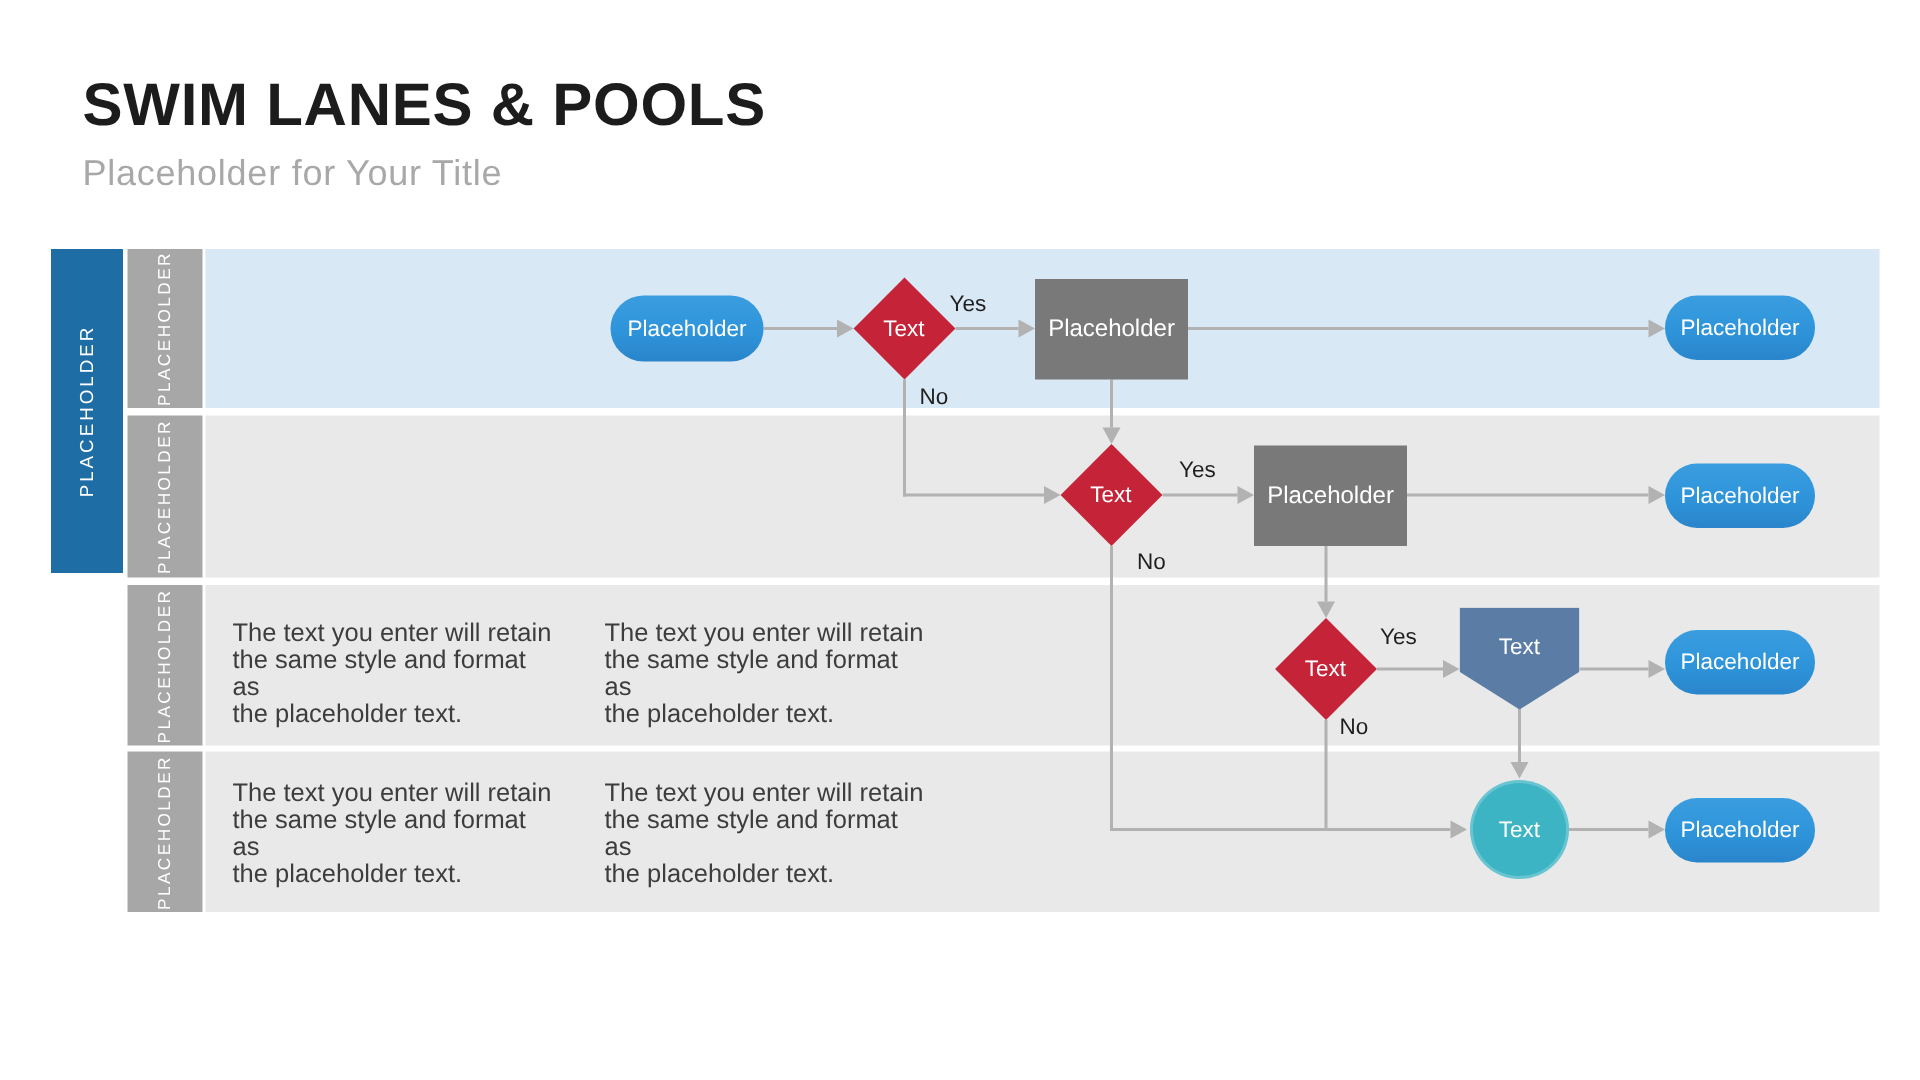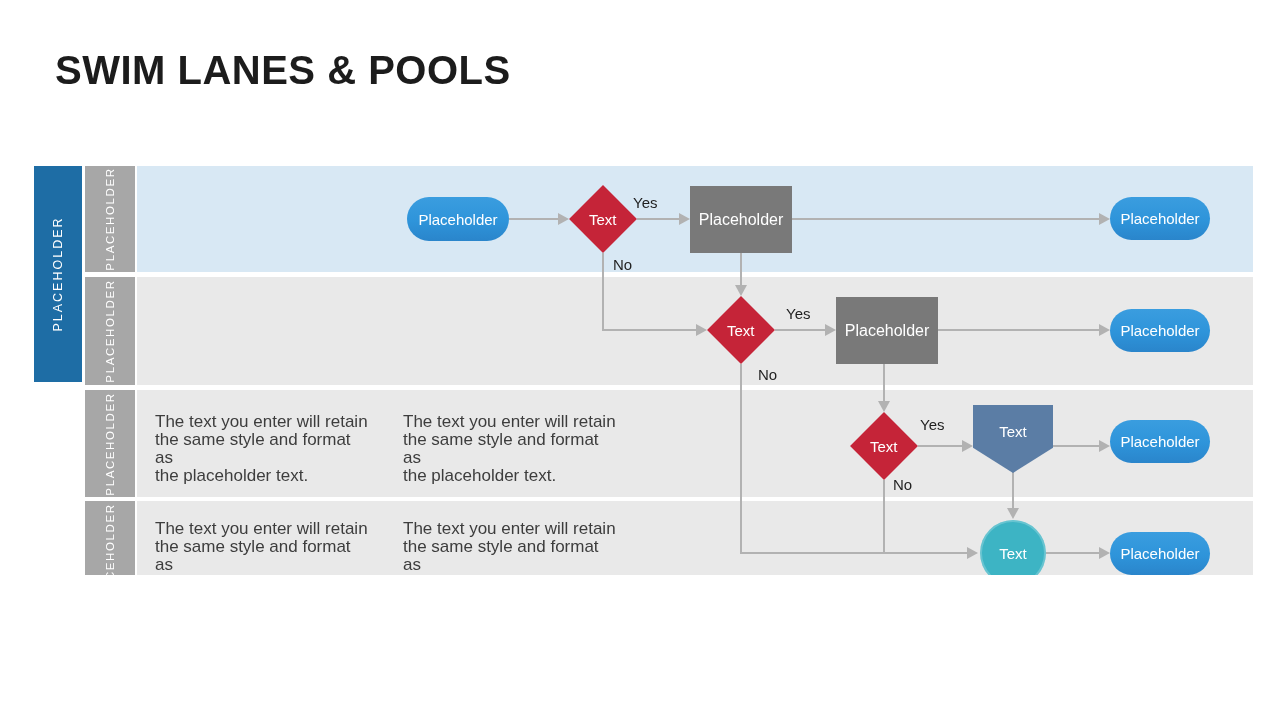--- a/index.html
+++ b/index.html
@@ -1,16 +1,16 @@
 <!DOCTYPE html>
 <html style="--pool-blue: #1e6da5; --lane-header-gray: #a7a7a7; --lane1-bg: #d8e8f4; --lane-bg: #e9e9e9; --terminator-blue: #2e94da; --decision-red: #c52438; --process-gray: #797979; --merge-steel: #5b7da5; --connector-teal: #3db4c4; --arrow-gray: #b2b2b2;"><head>
 <meta charset="utf-8">
 <style>
   html,body{margin:0;padding:0;background:#fff;}
-  .slide{position:relative;width:1280px;height:575px;background:#fff;overflow:hidden;
+  .slide{position:relative;width:1280px;height:720px;background:#fff;overflow:hidden;
          font-family:"Liberation Sans",sans-serif;}
   .abs{position:absolute;}
 
   
   .title{left:55px;top:48px;font-size:40px;font-weight:700;color:#1c1c1c;letter-spacing:.5px;}
   .subtitle{left:55px;top:102px;font-size:24px;color:#a8a8a8;font-weight:400;letter-spacing:.5px;}
 
   
   .pool-bar{left:34px;top:166px;width:48px;height:216px;background:var(--pool-blue,#1e6da5);}
   .lane-head{left:85px;width:50px;background:var(--lane-header-gray,#a7a7a7);}
@@ -41,20 +41,21 @@
 
   .flow-label{font-size:15px;color:#1f1f1f;}
   .body-text{width:215px;font-size:17px;line-height:18px;color:#3d3d3d;white-space:pre-line;}
 </style>
 </head>
 <body>
 
 <div class="slide">
 
   <div class="abs title">SWIM LANES &amp; POOLS</div>
+  <div class="abs subtitle">Placeholder for Your Title</div>
 
   <div class="abs pool-bar">
     <span class="vlabel" style="font-size:12.5px;letter-spacing:2px;">PLACEHOLDER</span>
   </div>
 
   <div class="abs lane-head" style="top:166px;height:106px;">
     <span class="vlabel">PLACEHOLDER</span>
   </div>
   <div class="abs lane-head" style="top:277px;height:108px;">
     <span class="vlabel">PLACEHOLDER</span>

